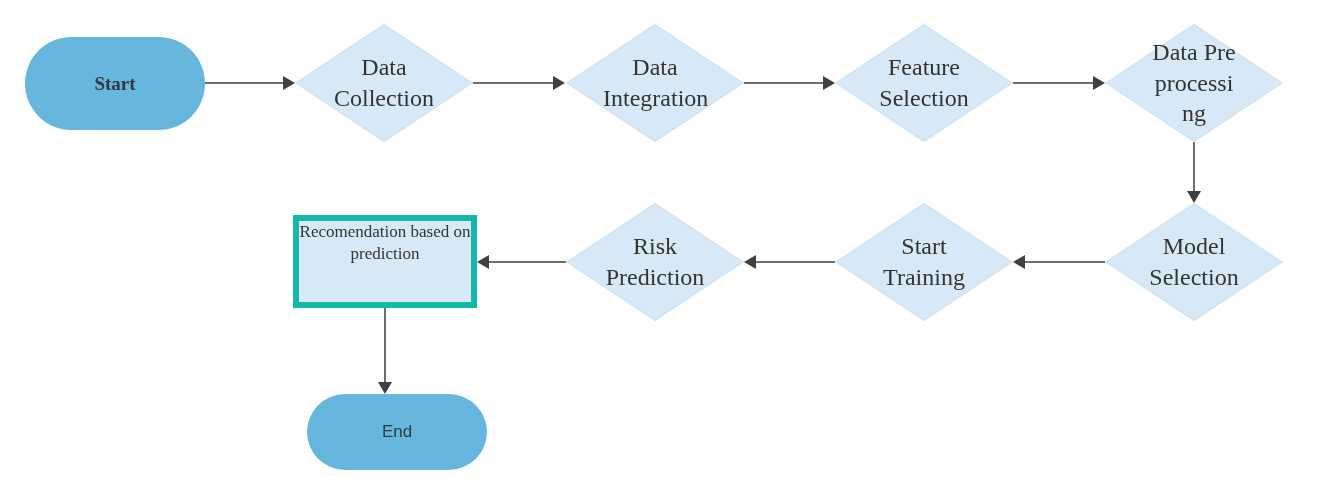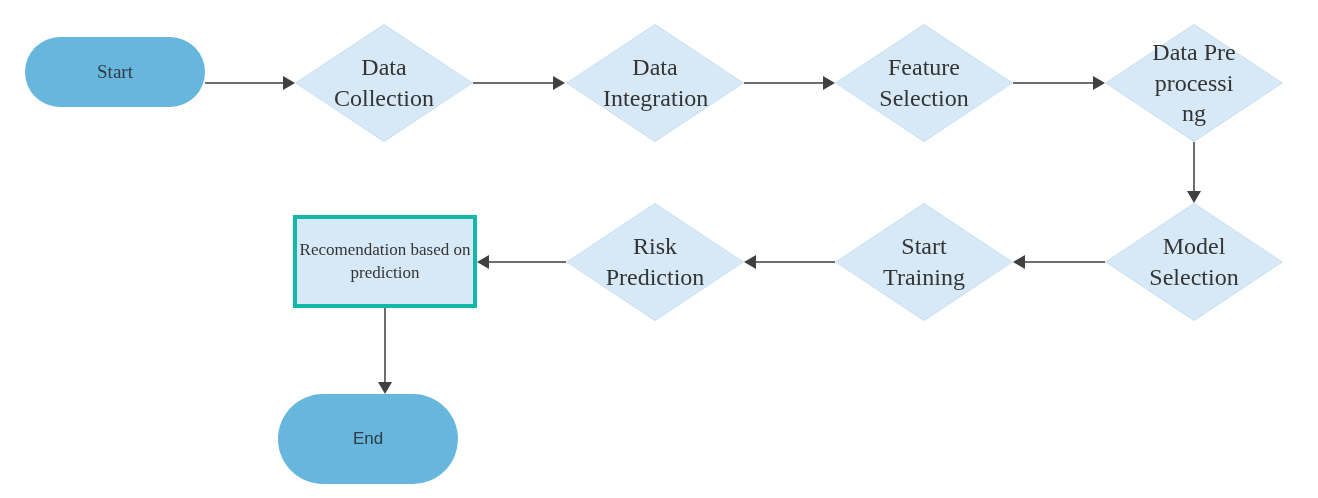--- a/index.html
+++ b/index.html
@@ -62,24 +62,24 @@
     color: #343434;
     text-align: center;
   }
   .diamond.wrap-break .node-label {
     width: 90px;
     word-break: break-all;
   }
 
   .rect-node {
     background: #d7e9f6;
-    border: 4px solid #14b8a6;
+    border: 6px solid #14b8a6;
     box-sizing: border-box;
     display: flex;
-    align-items: center;
+    align-items: flex-start;
     justify-content: center;
   }
   .rect-node .node-label {
     max-width: 176px;
     font-size: 17px;
     line-height: 1.3;
     color: #343434;
     text-align: center;
   }
 
@@ -114,21 +114,21 @@
     border-left: 7px solid transparent;
     border-right: 7px solid transparent;
     border-top: 12px solid #404040;
   }
 </style>
 </head>
 <body>
 
 <div class="canvas">
 
-  <div class="node terminal" style="left:25px; top:37px; width:180px; height:70px;">
+  <div class="node terminal" style="left:25px; top:37px; width:180px; height:93px;font-weight:bold;">
     <div class="node-label">Start</div>
   </div>
 
   <div class="node diamond" style="left:295px; top:24px; width:178px; height:118px;">
     <div class="diamond-outer"></div>
     <div class="diamond-inner"></div>
     <div class="diamond-label-wrap">
       <div class="node-label">Data Collection</div>
     </div>
   </div>
@@ -178,21 +178,21 @@
     <div class="diamond-inner"></div>
     <div class="diamond-label-wrap">
       <div class="node-label">Risk Prediction</div>
     </div>
   </div>
 
   <div class="node rect-node" style="left:293px; top:215px; width:184px; height:93px;">
     <div class="node-label">Recomendation based on prediction</div>
   </div>
 
-  <div class="node terminal" style="left:278px; top:394px; width:180px; height:90px;">
+  <div class="node terminal" style="left:307px; top:394px; width:180px; height:76px;">
     <div class="node-label sans-label">End</div>
   </div>
 
   <div>
     <div class="hline" style="left:205px; top:82px; width:78px;"></div>
     <div class="head-right" style="left:283px; top:76px;"></div>
   </div>
 
   <div>
     <div class="hline" style="left:473px; top:82px; width:80px;"></div>

